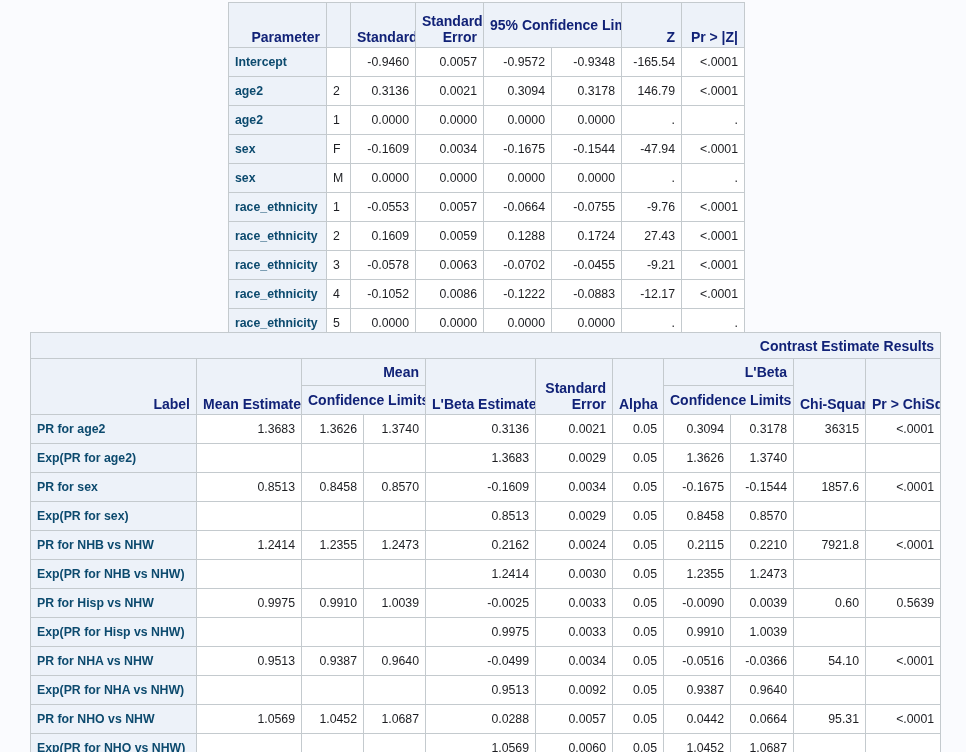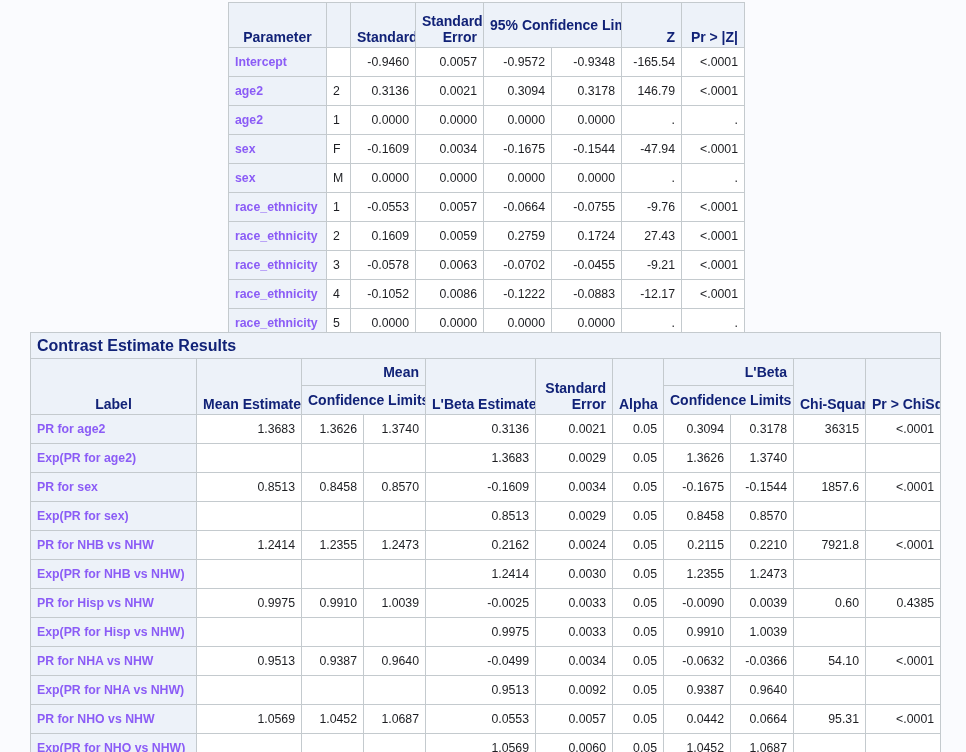--- a/index.html
+++ b/index.html
@@ -27,42 +27,42 @@
   table.sas th{
     background:#edf2f9;
     color:#112277;
     font-weight:bold;
     font-size:14px;
     vertical-align:bottom;
     text-align:right;
     white-space:nowrap;
   }
   table.sas th.wrap{white-space:normal;}
-  table.sas th.left{text-align:center;}
+  table.sas th.left{text-align:right;}
   table.sas th.center{text-align:right;vertical-align:middle;}
   table.sas td{
     font-size:12.3px;
     color:#1d1e22;
     text-align:right;
     vertical-align:middle;
     white-space:nowrap;
     height:24px;
   }
   
   table.sas td:first-child{
     background:#edf2f9;
-    color:#8b5cf6;
+    color:#0c4a6e;
     font-weight:bold;
     text-align:left;
   }
   
   #t1 td:nth-child(2){text-align:left;}
   #t1 thead th{height:40px;}
   #t2 tr.title-row th{
-    height:21px;text-align:left;vertical-align:middle;font-size:16px;
+    height:21px;text-align:right;vertical-align:middle;font-size:14px;
   }
   #t2 thead tr.grp-row th{height:22px;}
   #t2 thead tr.sub-row th{height:24px;}
 </style>
 </head>
 <body>
 
 <div class="tbl-wrap" id="t1-wrap">
   <table class="sas" id="t1">
     <colgroup>
@@ -145,21 +145,21 @@
           <td>-0.0664</td>
           <td>-0.0755</td>
           <td>-9.76</td>
           <td>&lt;.0001</td>
         </tr>
         <tr>
           <td>race_ethnicity</td>
           <td>2</td>
           <td>0.1609</td>
           <td>0.0059</td>
-          <td>0.2759</td>
+          <td>0.1288</td>
           <td>0.1724</td>
           <td>27.43</td>
           <td>&lt;.0001</td>
         </tr>
         <tr>
           <td>race_ethnicity</td>
           <td>3</td>
           <td>-0.0578</td>
           <td>0.0063</td>
           <td>-0.0702</td>
@@ -309,21 +309,21 @@
           <td>PR for Hisp vs NHW</td>
           <td>0.9975</td>
           <td>0.9910</td>
           <td>1.0039</td>
           <td>-0.0025</td>
           <td>0.0033</td>
           <td>0.05</td>
           <td>-0.0090</td>
           <td>0.0039</td>
           <td>0.60</td>
-          <td>0.4385</td>
+          <td>0.5639</td>
         </tr>
         <tr>
           <td>Exp(PR for Hisp vs NHW)</td>
           <td></td>
           <td></td>
           <td></td>
           <td>0.9975</td>
           <td>0.0033</td>
           <td>0.05</td>
           <td>0.9910</td>
@@ -332,21 +332,21 @@
           <td></td>
         </tr>
         <tr>
           <td>PR for NHA vs NHW</td>
           <td>0.9513</td>
           <td>0.9387</td>
           <td>0.9640</td>
           <td>-0.0499</td>
           <td>0.0034</td>
           <td>0.05</td>
-          <td>-0.0632</td>
+          <td>-0.0516</td>
           <td>-0.0366</td>
           <td>54.10</td>
           <td>&lt;.0001</td>
         </tr>
         <tr>
           <td>Exp(PR for NHA vs NHW)</td>
           <td></td>
           <td></td>
           <td></td>
           <td>0.9513</td>
@@ -355,21 +355,21 @@
           <td>0.9387</td>
           <td>0.9640</td>
           <td></td>
           <td></td>
         </tr>
         <tr>
           <td>PR for NHO vs NHW</td>
           <td>1.0569</td>
           <td>1.0452</td>
           <td>1.0687</td>
-          <td>0.0553</td>
+          <td>0.0288</td>
           <td>0.0057</td>
           <td>0.05</td>
           <td>0.0442</td>
           <td>0.0664</td>
           <td>95.31</td>
           <td>&lt;.0001</td>
         </tr>
         <tr>
           <td>Exp(PR for NHO vs NHW)</td>
           <td></td>

